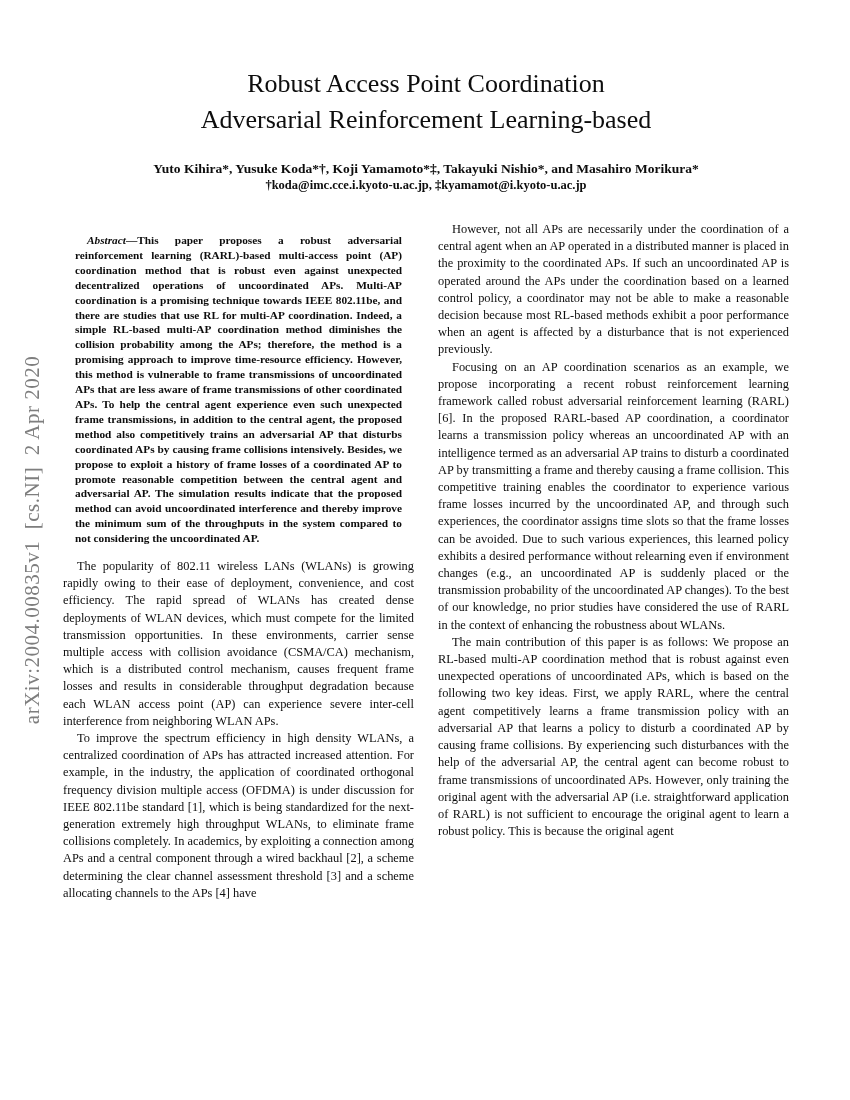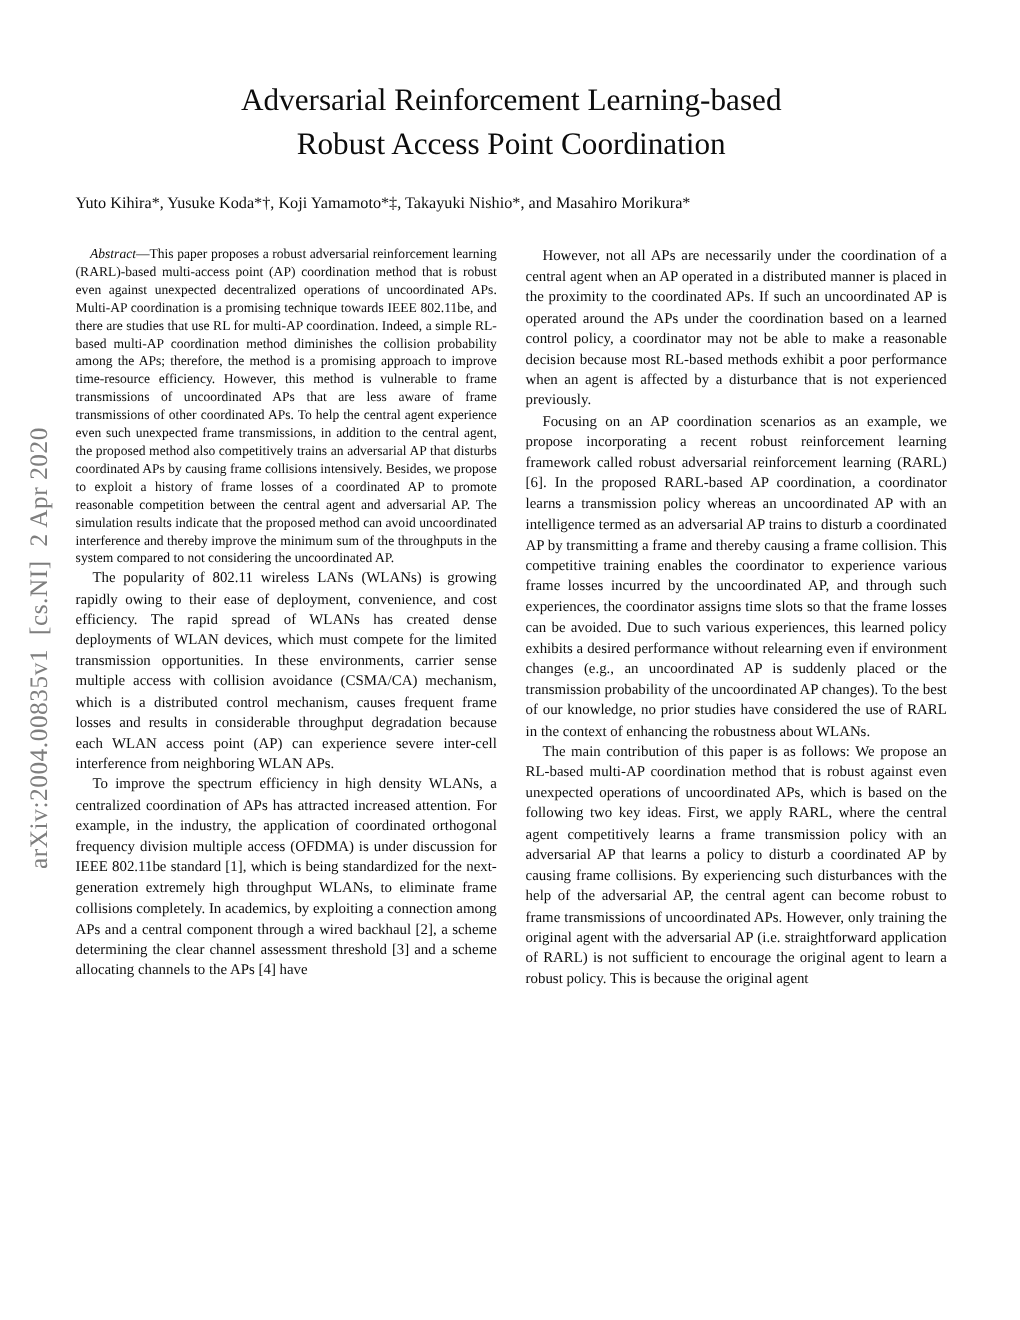--- a/index.html
+++ b/index.html
@@ -36,20 +36,22 @@
     width: 726px;
   }
   .title-block {
     margin-top: 66px;
     text-align: center;
     font-size: 26px;
     line-height: 36px;
   }
   .author-block {
     margin-top: 22px;
+    text-align: center;
+    font-weight: bold;
   }
   .authors-line {
     font-size: 13.5px;
     line-height: 17px;
   }
   .affil-line {
     font-size: 12.5px;
     line-height: 16px;
   }
   .email-line {
@@ -60,25 +62,25 @@
     margin-top: 28px;
     display: flex;
     gap: 24px;
   }
   .col {
     text-align: justify;
   }
   .col-left  { width: 351px; }
   .col-right { width: 351px; }
   .abstract {
-    font-weight: normal;
+    font-weight: bold;
     font-size: 11.3px;
     line-height: 14.9px;
     text-indent: 12px;
-    margin: 0;
+    margin: 12px;
   }
   .abstract .abs-label {
     font-style: italic;
   }
   .section-heading {
     text-align: center;
     font-variant: small-caps;
     font-size: 13.5px;
     margin-top: 15px;
     margin-bottom: 9px;
@@ -97,26 +99,27 @@
 </head>
 <body>
 
 <div class="page">
 
   <div class="watermark">arXiv:2004.00835v1  [cs.NI]  2 Apr 2020</div>
 
   <div class="content">
 
     <div class="title-block">
+      <div>Robust Access Point Coordination</div>
       <div>Adversarial Reinforcement Learning-based</div>
-      <div>Robust Access Point Coordination</div>
     </div>
 
     <div class="author-block">
       <div class="authors-line">Yuto Kihira*, Yusuke Koda*†, Koji Yamamoto*‡, Takayuki Nishio*, and Masahiro Morikura*</div>
+      <div class="email-line">†koda@imc.cce.i.kyoto-u.ac.jp, ‡kyamamot@i.kyoto-u.ac.jp</div>
     </div>
 
     <div class="columns">
 
       <div class="col col-left">
         <p class="abstract"><span class="abs-label">Abstract</span><span>—This paper proposes a robust adversarial reinforcement learning (RARL)-based multi-access point (AP) coordination method that is robust even against unexpected decentralized operations of uncoordinated APs. Multi-AP coordination is a promising technique towards IEEE 802.11be, and there are studies that use RL for multi-AP coordination. Indeed, a simple RL-based multi-AP coordination method diminishes the collision probability among the APs; therefore, the method is a promising approach to improve time-resource efficiency. However, this method is vulnerable to frame transmissions of uncoordinated APs that are less aware of frame transmissions of other coordinated APs. To help the central agent experience even such unexpected frame transmissions, in addition to the central agent, the proposed method also competitively trains an adversarial AP that disturbs coordinated APs by causing frame collisions intensively. Besides, we propose to exploit a history of frame losses of a coordinated AP to promote reasonable competition between the central agent and adversarial AP. The simulation results indicate that the proposed method can avoid uncoordinated interference and thereby improve the minimum sum of the throughputs in the system compared to not considering the uncoordinated AP.</span></p>
 
 
         <p class="body-par">The popularity of 802.11 wireless LANs (WLANs) is growing rapidly owing to their ease of deployment, convenience, and cost efficiency. The rapid spread of WLANs has created dense deployments of WLAN devices, which must compete for the limited transmission opportunities. In these environments, carrier sense multiple access with collision avoidance (CSMA/CA) mechanism, which is a distributed control mechanism, causes frequent frame losses and results in considerable throughput degradation because each WLAN access point (AP) can experience severe inter-cell interference from neighboring WLAN APs.</p>
         <p class="body-par">To improve the spectrum efficiency in high density WLANs, a centralized coordination of APs has attracted increased attention. For example, in the industry, the application of coordinated orthogonal frequency division multiple access (OFDMA) is under discussion for IEEE 802.11be standard [1], which is being standardized for the next-generation extremely high throughput WLANs, to eliminate frame collisions completely. In academics, by exploiting a connection among APs and a central component through a wired backhaul [2], a scheme determining the clear channel assessment threshold [3] and a scheme allocating channels to the APs [4] have</p>

